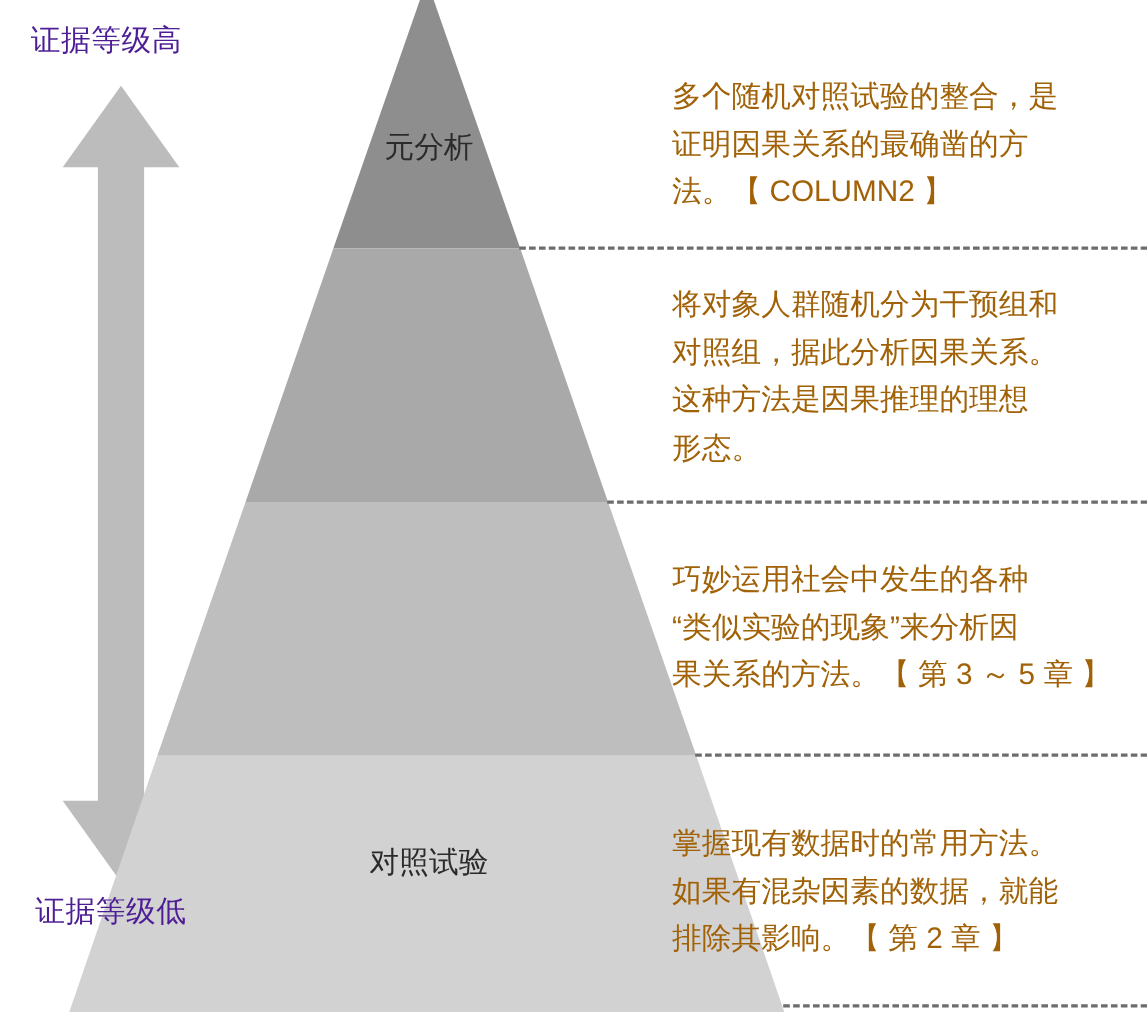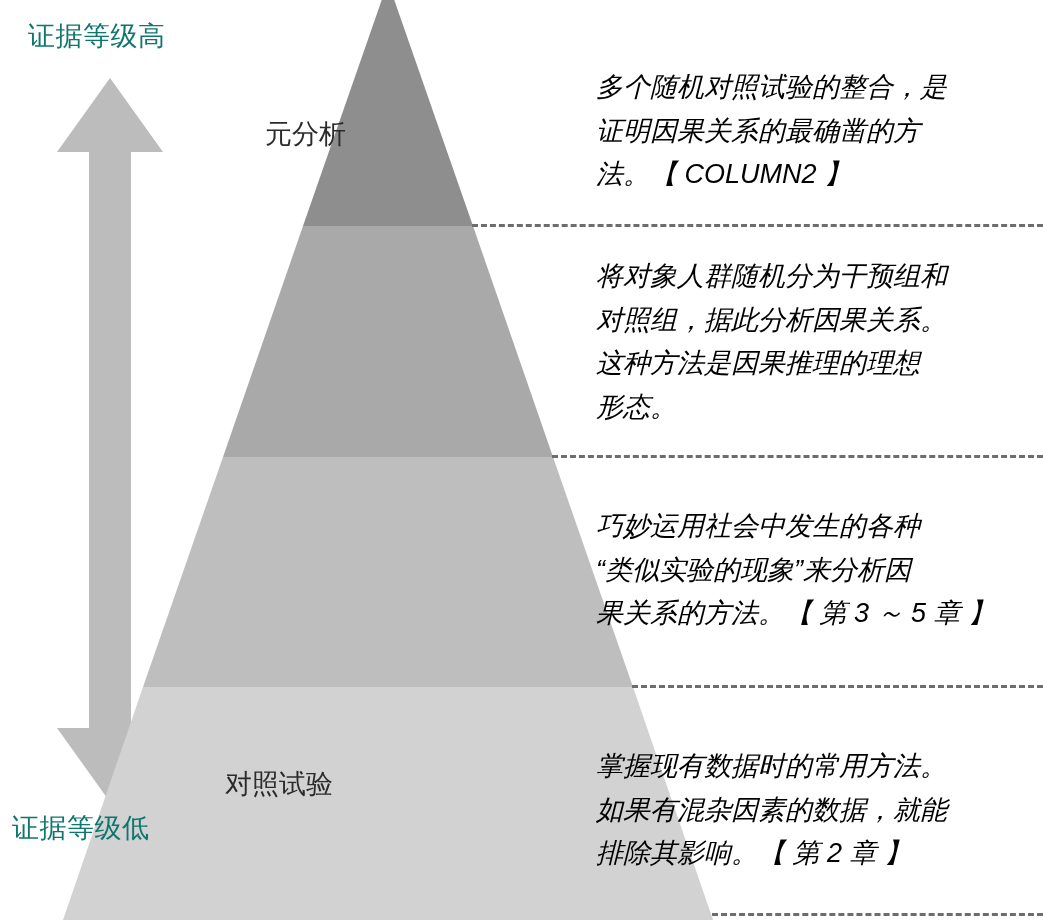--- a/index.html
+++ b/index.html
@@ -24,51 +24,50 @@
     left: 0;
   }
   .pyramid-svg { z-index: 1; }
   .arrow-svg   { z-index: 1; }
 
   .axis-label {
     position: absolute;
     z-index: 3;
     font-size: 27px;
     letter-spacing: 0.5px;
-    color: #0f766e;
+    color: #4c1d95;
     white-space: nowrap;
   }
   #axis-label-high { left: 28px;  top: 18px; }
-  #axis-label-low  { left: 12px;  top: 810px; }
+  #axis-label-low  { left: 32px;  top: 810px; }
 
   .tier-label {
     position: absolute;
     z-index: 3;
     font-size: 27px;
     line-height: 1.42;
     color: #2b2b2b;
-    text-align: left;
+    text-align: center;
     white-space: pre-line;
   }
   #tier-label-0 { left: 265px; top: 115px;  width: 250px; }
   #tier-label-1 { left: 245px; top: 303px;  width: 290px; }
   #tier-label-2 { left: 235px; top: 519px;  width: 310px; }
   #tier-label-3 { left: 225px; top: 765px;  width: 330px; }
 
   .desc {
     position: absolute;
     z-index: 3;
-    left: 596px;
+    left: 611px;
     width: 432px;
     font-size: 27px;
     line-height: 1.62;
-    color: #000000;
+    color: #a16207;
     text-align: left;
     white-space: pre-line;
-    font-style: italic;
   }
   #desc-0 { top: 66px;  }
   #desc-1 { top: 255px; }
   #desc-2 { top: 505px; }
   #desc-3 { top: 745px; }
 
   .divider {
     position: absolute;
     z-index: 2;
     height: 0;

